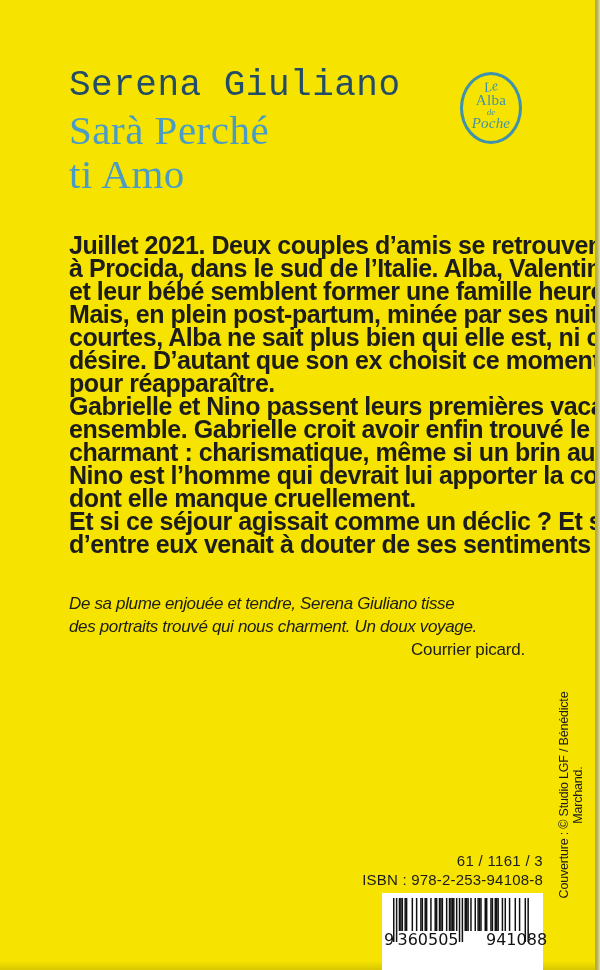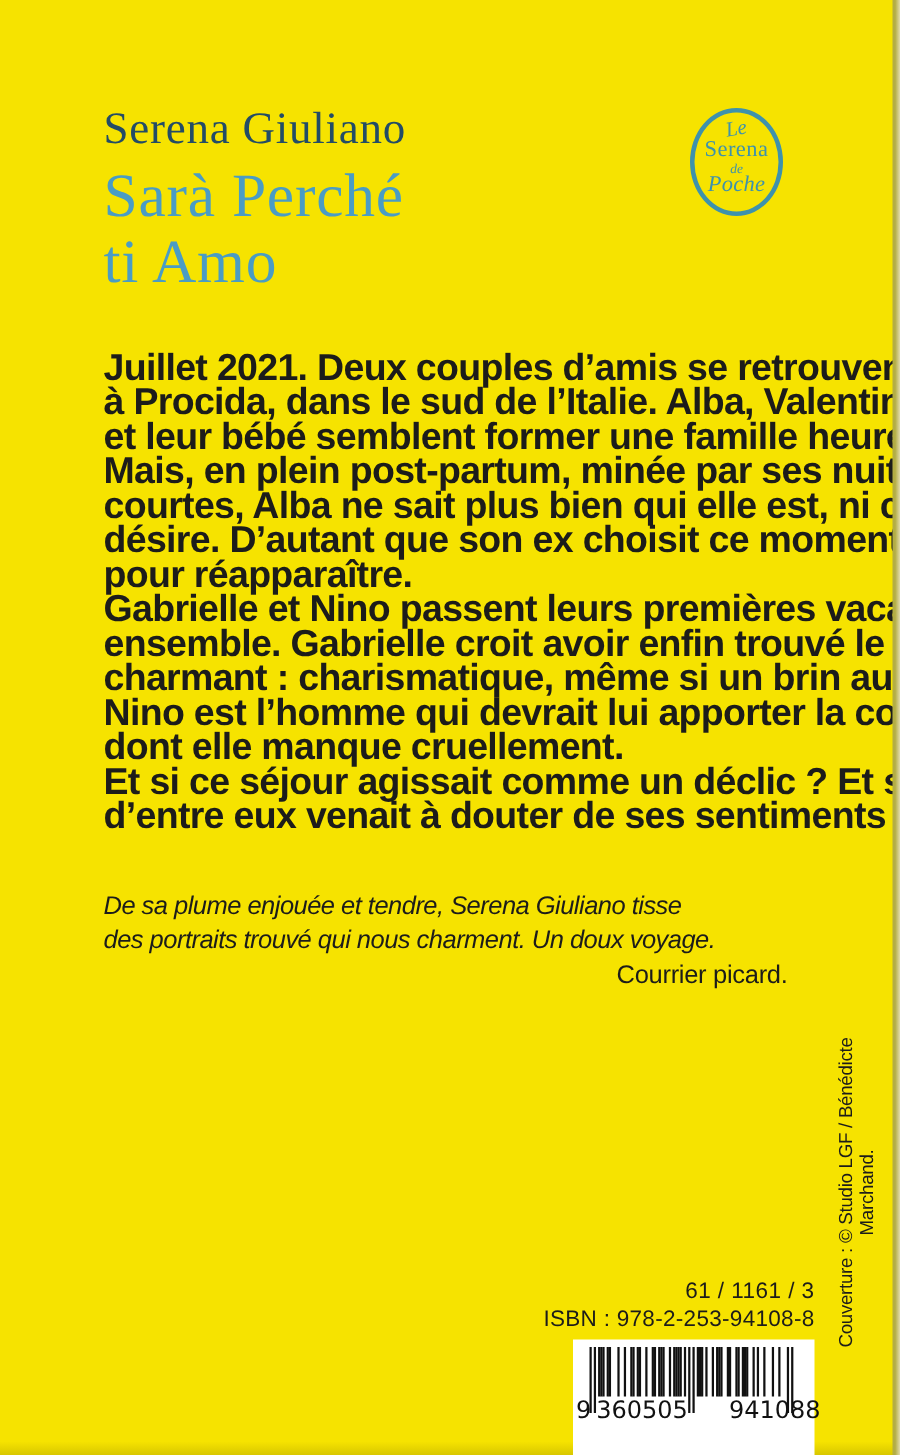--- a/index.html
+++ b/index.html
@@ -5,22 +5,22 @@
   html,body{margin:0;padding:0;}
   body{
     width:600px;height:970px;position:relative;overflow:hidden;
     background:var(--bg,#F6E300);
     font-family:"Liberation Sans",sans-serif;
     -webkit-font-smoothing:antialiased;
   }
   .abs{position:absolute;}
   .author{
     left:69px;top:64px;
-    font-family:Liberation Serif, serif;
-    font-size:30px;line-height:44px;letter-spacing:0.5px;
+    font-family:Liberation Mono, monospace;
+    font-size:36px;line-height:44px;letter-spacing:0.5px;
     color:var(--navy,#234C66);white-space:pre;
   }
   .title{
     left:69px;top:108px;
     font-family:"Liberation Serif",serif;
     font-size:41px;line-height:44px;letter-spacing:0.5px;
     color:var(--blue,#4A9CC4);white-space:pre;
   }
   .logo{
     left:460px;top:72px;width:56px;height:66px;
@@ -79,21 +79,21 @@
 </head>
 <body>
 
 <div class="abs author">Serena Giuliano</div>
 
 <div class="abs title">Sarà Perché
 ti Amo</div>
 
 <div class="abs logo">
   <div class="logo-le">Le</div>
-  <div class="logo-livre">Serena</div>
+  <div class="logo-livre">Alba</div>
   <div class="logo-de">de</div>
   <div class="logo-poche">Poche</div>
 </div>
 
 <div class="abs synopsis">Juillet 2021. Deux couples d’amis se retrouvent
 à Procida, dans le sud de l’Italie. Alba, Valentin
 et leur bébé semblent former une famille heureuse.
 Mais, en plein post-partum, minée par ses nuits trop
 courtes, Alba ne sait plus bien qui elle est, ni ce qu’elle
 désire. D’autant que son ex choisit ce moment-là

